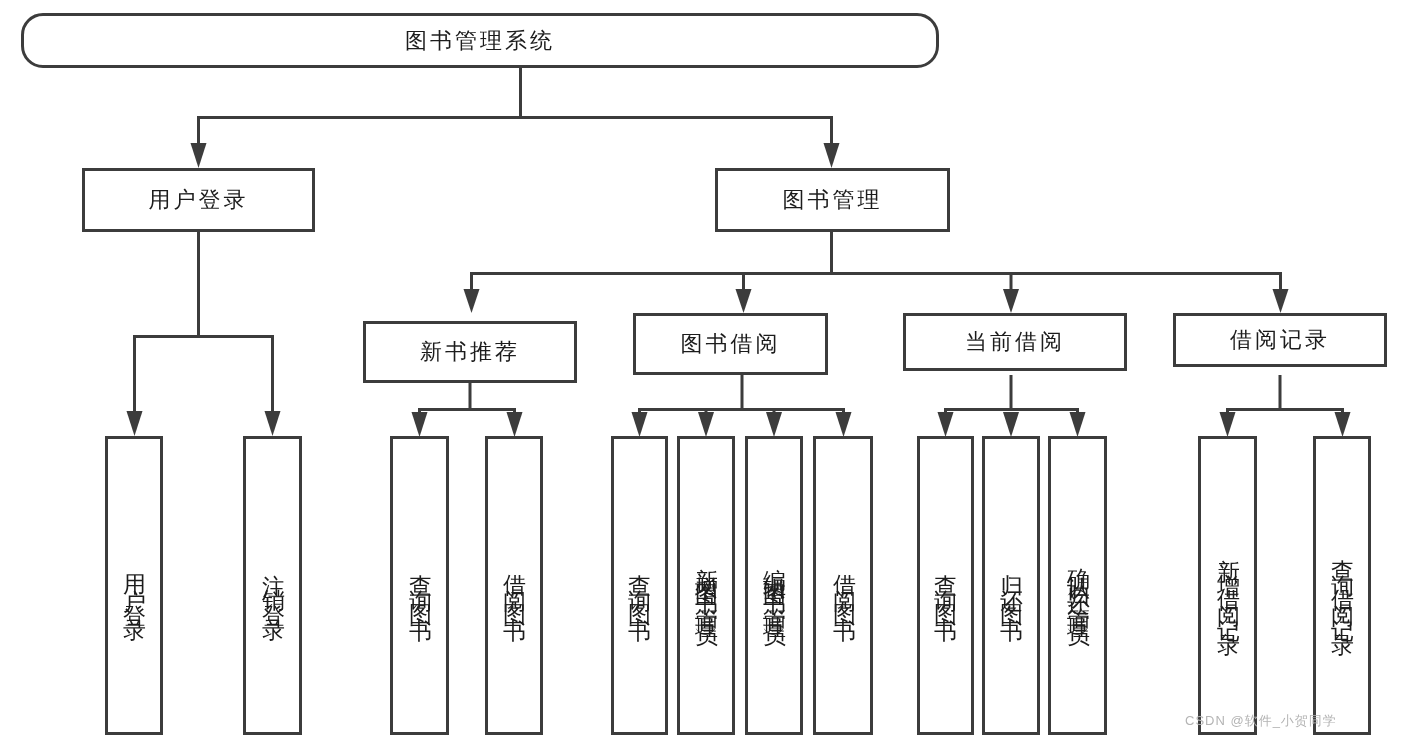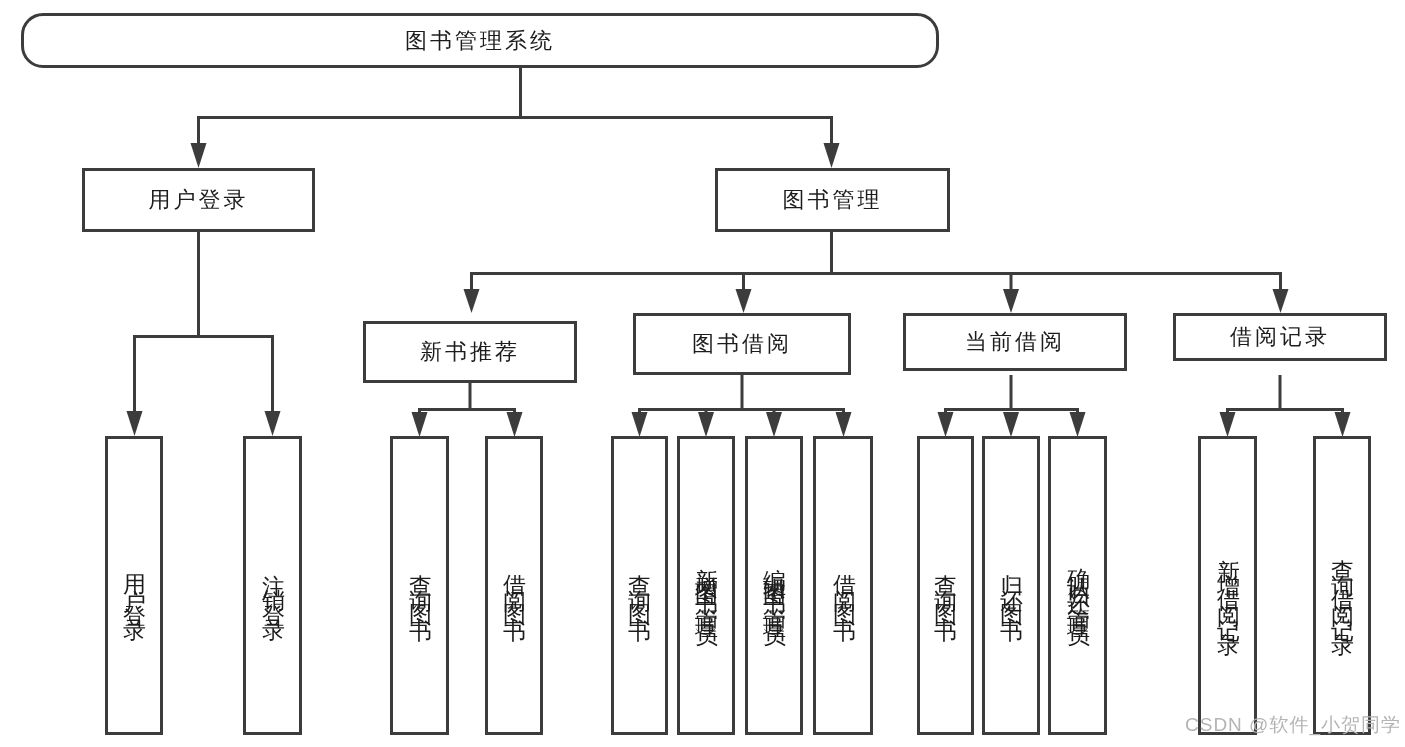--- a/index.html
+++ b/index.html
@@ -14,21 +14,21 @@
   }
   .hbox{font-size:22px;letter-spacing:3px;white-space:nowrap;}
   .vbox{
     writing-mode:vertical-rl;text-orientation:mixed;
     display:block;text-align:center;
     font-size:23px;letter-spacing:15px;line-height:50px;
   }
   .vbox.long{letter-spacing:8px;}
   .watermark{
     position:absolute;left:1185px;top:712px;width:215px;
-    font-size:19px;letter-spacing:1px;color:#b4b4b4;white-space:nowrap;z-index:5;
+    font-size:13px;letter-spacing:1px;color:#b4b4b4;white-space:nowrap;z-index:5;
   }
 </style>
 </head>
 <body>
 
 <div class="canvas">
 
   <svg class="connectors" viewBox="0 0 1405 747">
     <g stroke="#3c3c3c" stroke-width="3" fill="none">
       <path d="M520.5 68 V117.5 M198.5 117.5 H831.5 M198.5 116 V144 M831.5 116 V144"></path>
@@ -91,23 +91,23 @@
       <polygon points="1334.5,412 1350.5,412 1342.5,437"></polygon>
     </g>
   </svg>
 
   <div class="box hbox" style="left:21px;top:13px;width:918px;height:55px;border-radius:22px;">图书管理系统</div>
 
   <div class="box hbox" style="left:82px;top:168px;width:233px;height:64px;">用户登录</div>
   <div class="box hbox" style="left:715px;top:168px;width:235px;height:64px;">图书管理</div>
 
   <div class="box hbox" style="left:363px;top:313px;width:214px;height:62px;margin-top:8px;">新书推荐</div>
-  <div class="box hbox" style="left:633px;top:313px;width:218px;height:62px;">图书借阅</div>
+  <div class="box hbox" style="left:633px;top:313px;width:195px;height:62px;">图书借阅</div>
   <div class="box hbox" style="left:903px;top:313px;width:224px;height:58px;">当前借阅</div>
-  <div class="box hbox" style="left:1173px;top:313px;width:214px;height:48px;">借阅记录</div>
+  <div class="box hbox" style="left:1173px;top:313px;width:214px;height:54px;">借阅记录</div>
 
   <div class="box vbox" style="left:105px;top:436px;width:58px;height:299px;">用户登录</div>
   <div class="box vbox" style="left:243px;top:436px;width:59px;height:299px;">注销登录</div>
 
   <div class="box vbox" style="left:390px;top:436px;width:59px;height:299px;">查询图书</div>
   <div class="box vbox" style="left:485px;top:436px;width:58px;height:299px;">借阅图书</div>
 
   <div class="box vbox" style="left:611px;top:436px;width:57px;height:299px;">查询图书</div>
   <div class="box vbox long" style="left:677px;top:436px;width:58px;height:299px;">新增图书（管理员）</div>
   <div class="box vbox long" style="left:745px;top:436px;width:58px;height:299px;">编辑图书（管理员）</div>

